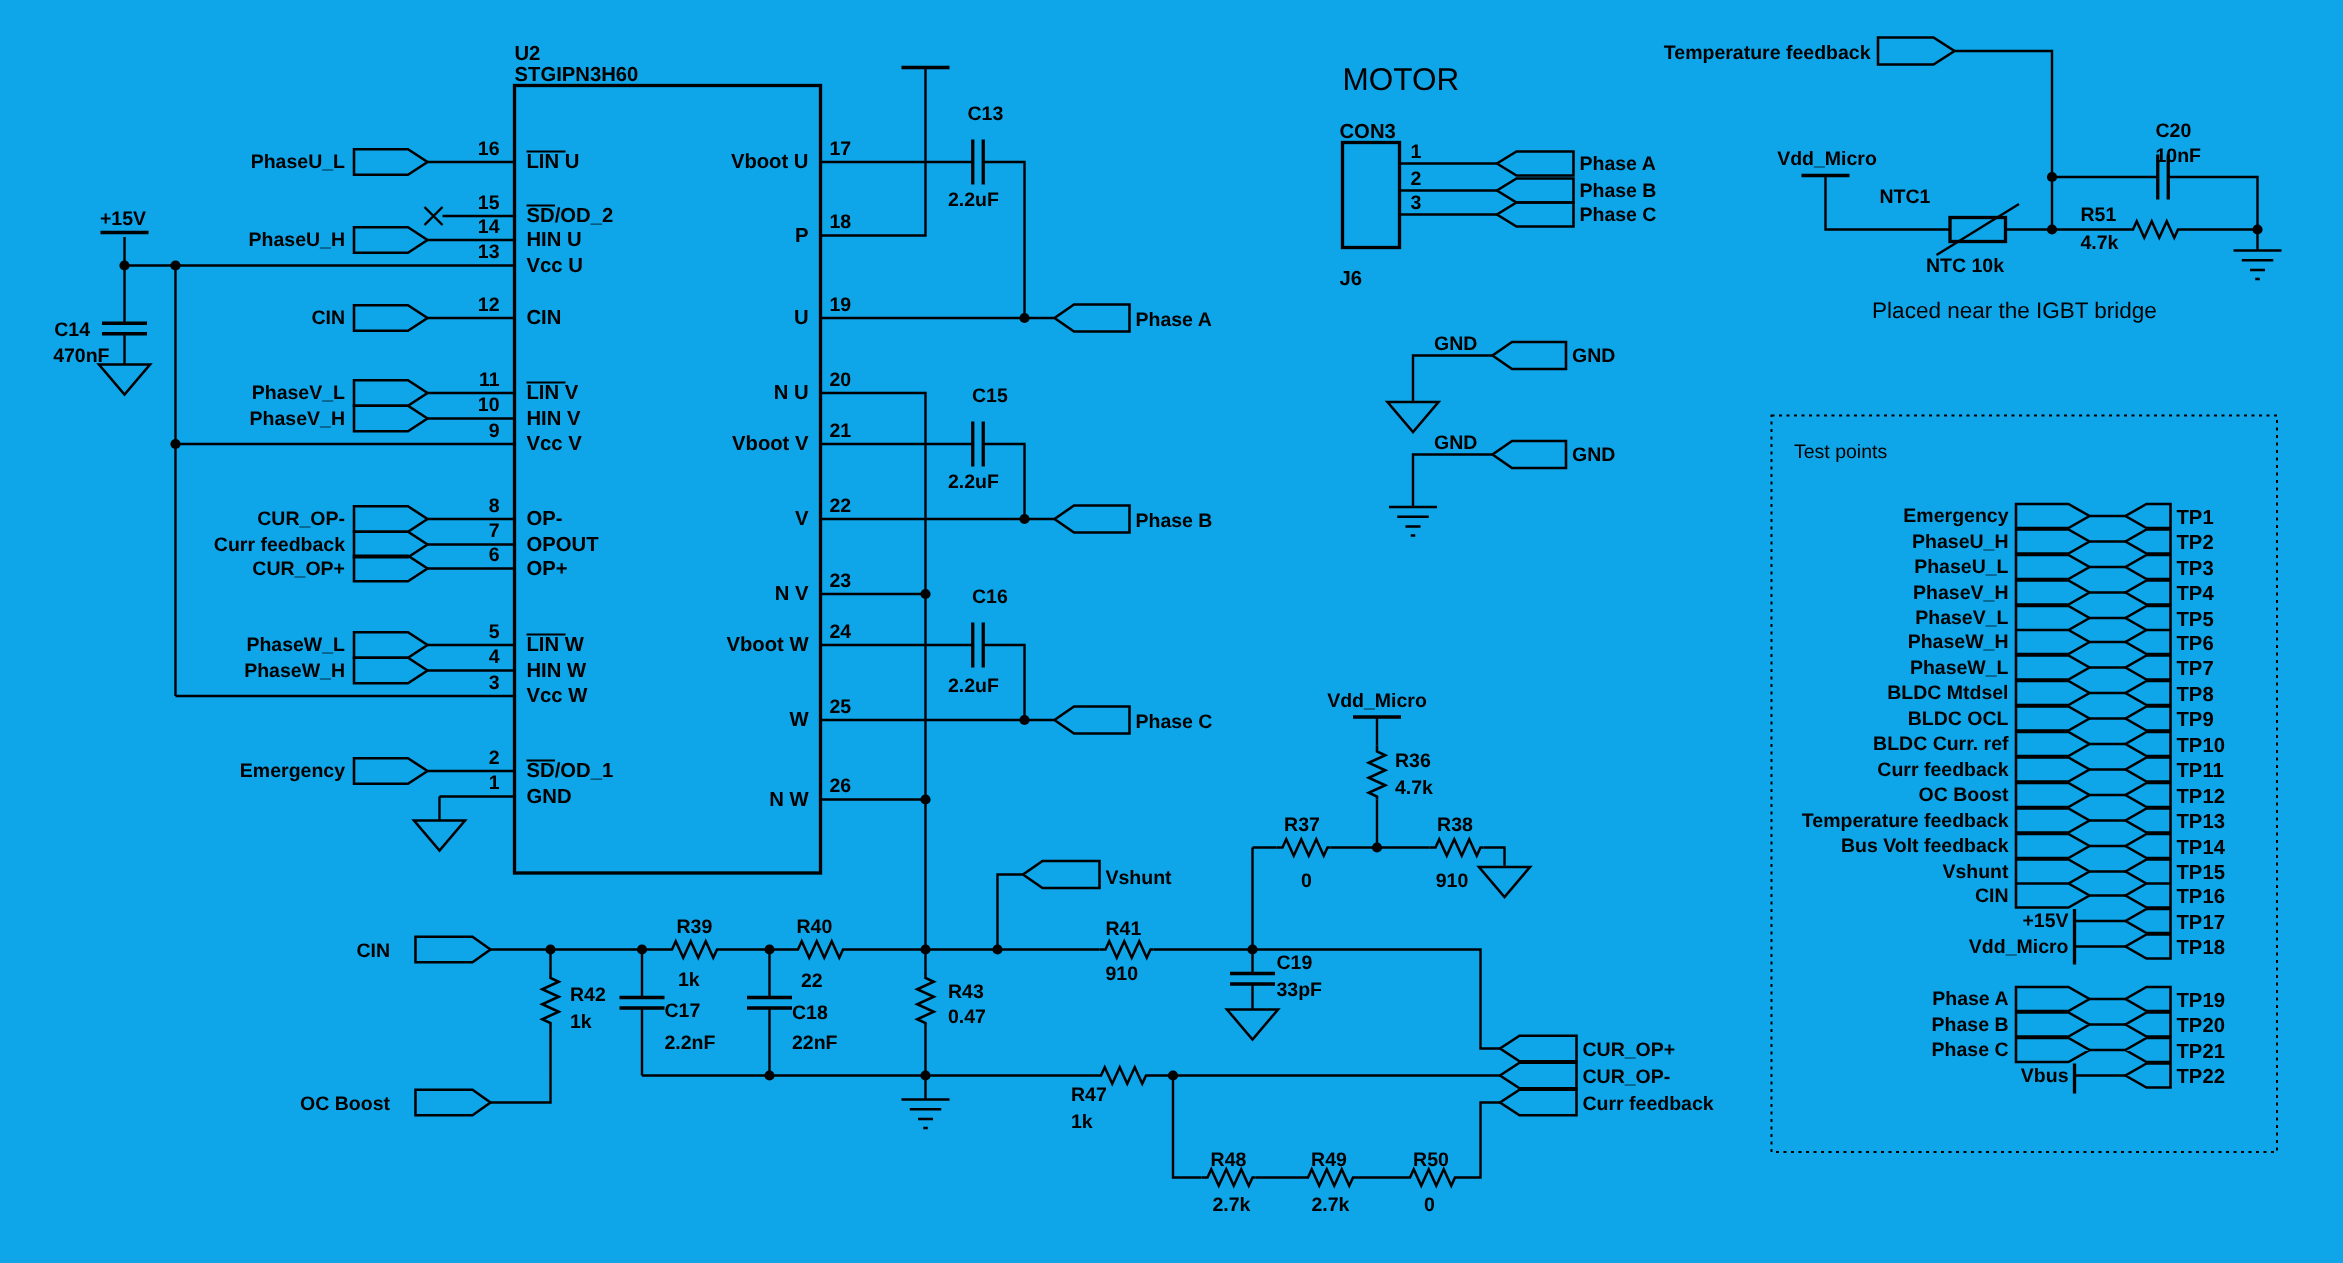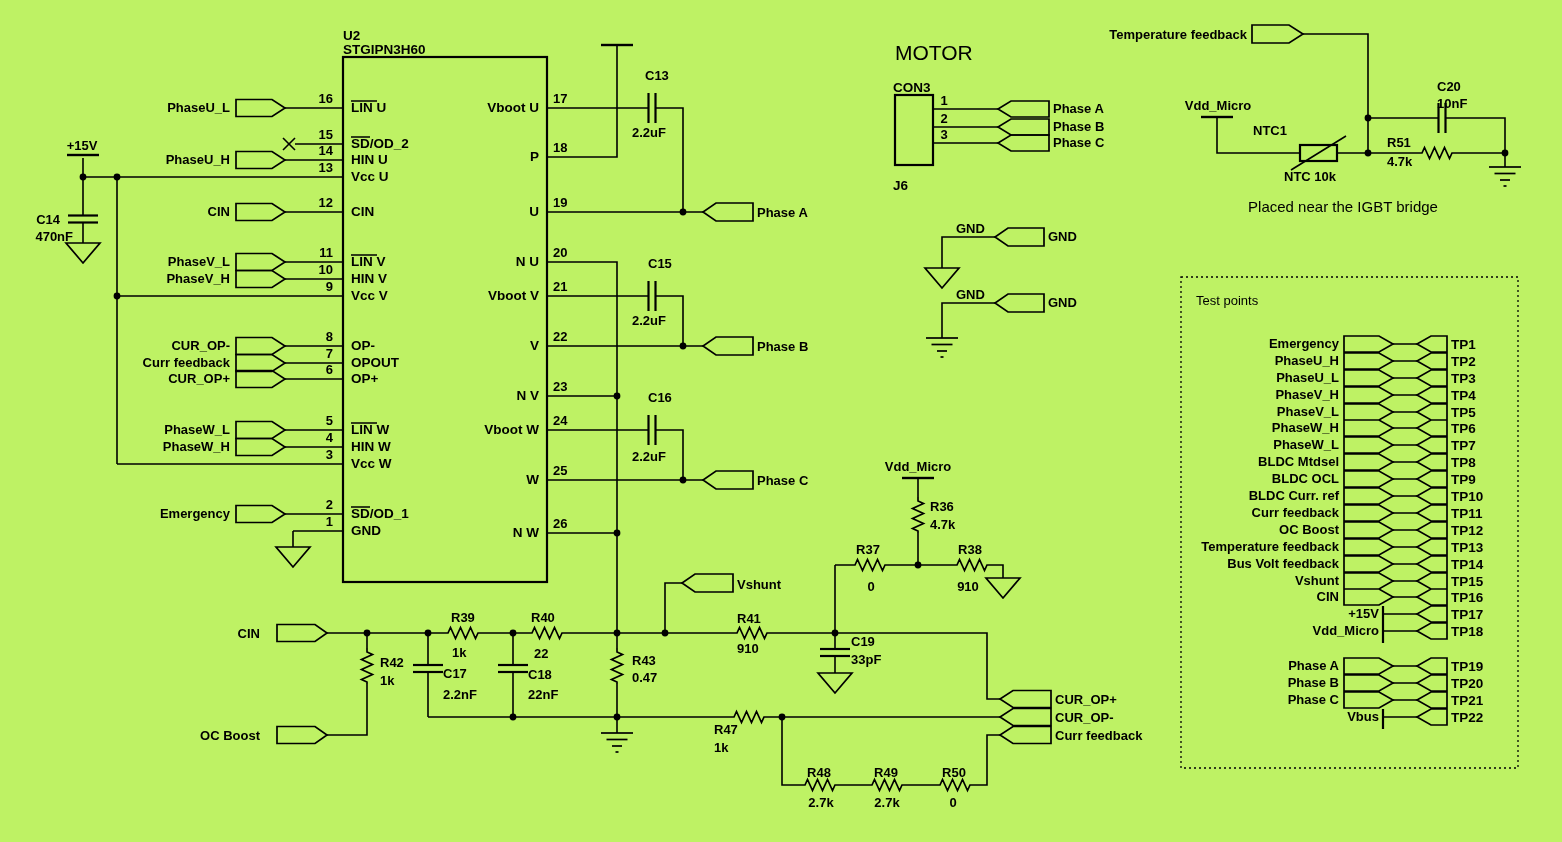--- a/index.html
+++ b/index.html
@@ -1,16 +1,16 @@
 <!DOCTYPE html>
 <html><head>
 <meta charset="utf-8">
 <style>
   html,body{margin:0;padding:0;background:#fff}
-  .canvas{position:relative;width:1562px;height:842px;background:#bef264;overflow:hidden}
+  .canvas{position:relative;width:1562px;height:842px;background:#0ea5e9;overflow:hidden}
   svg{display:block}
   text{font-family:"Liberation Sans","DejaVu Sans",sans-serif;font-size:13px;font-weight:bold;fill:#000}
   .tp{font-size:13.5px}
   .nrm{font-weight:normal}
   .big{font-size:21px;font-weight:normal}
   .cap{font-size:15px;font-weight:normal}
   .e{text-anchor:end}
   .m{text-anchor:middle}
   .w{fill:none;stroke:#000;stroke-width:1.6}
   .w2{fill:none;stroke:#000;stroke-width:2.2}

